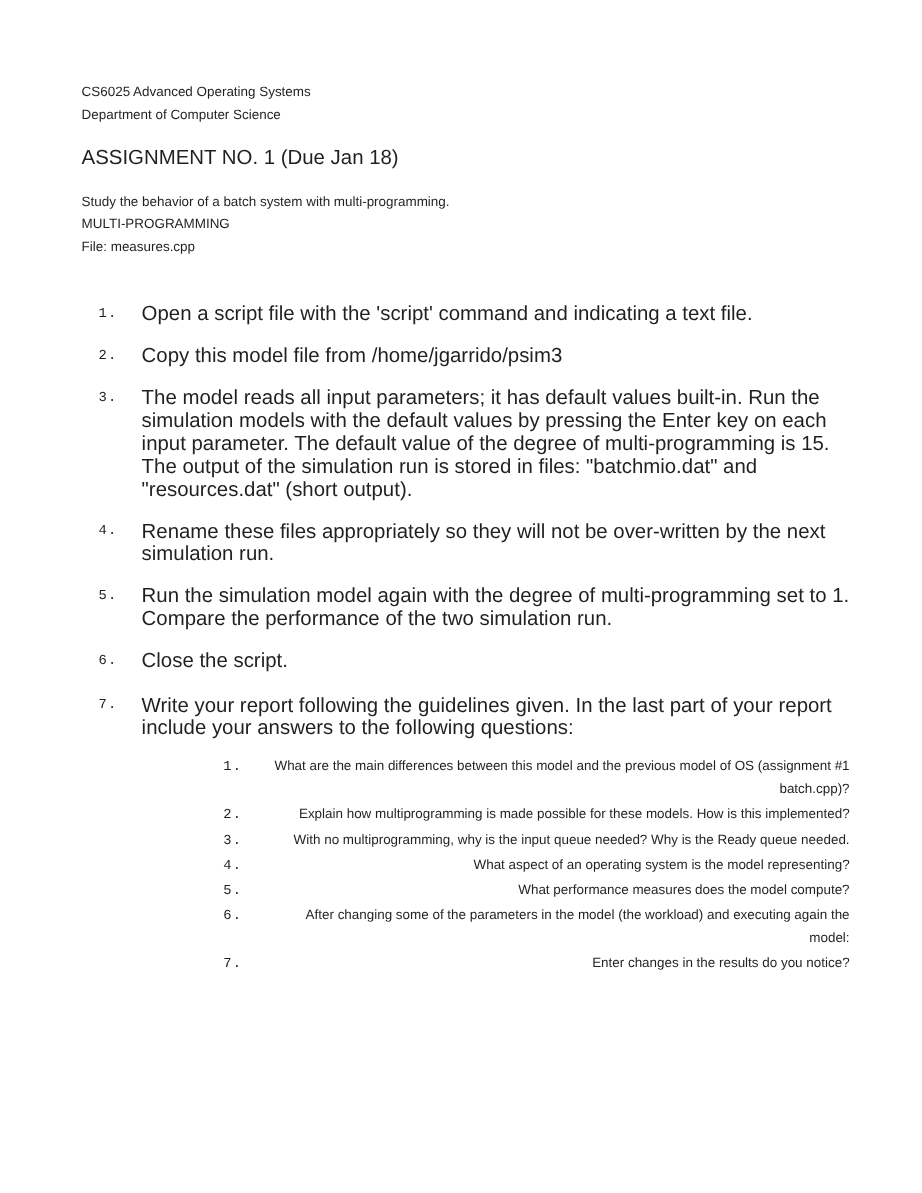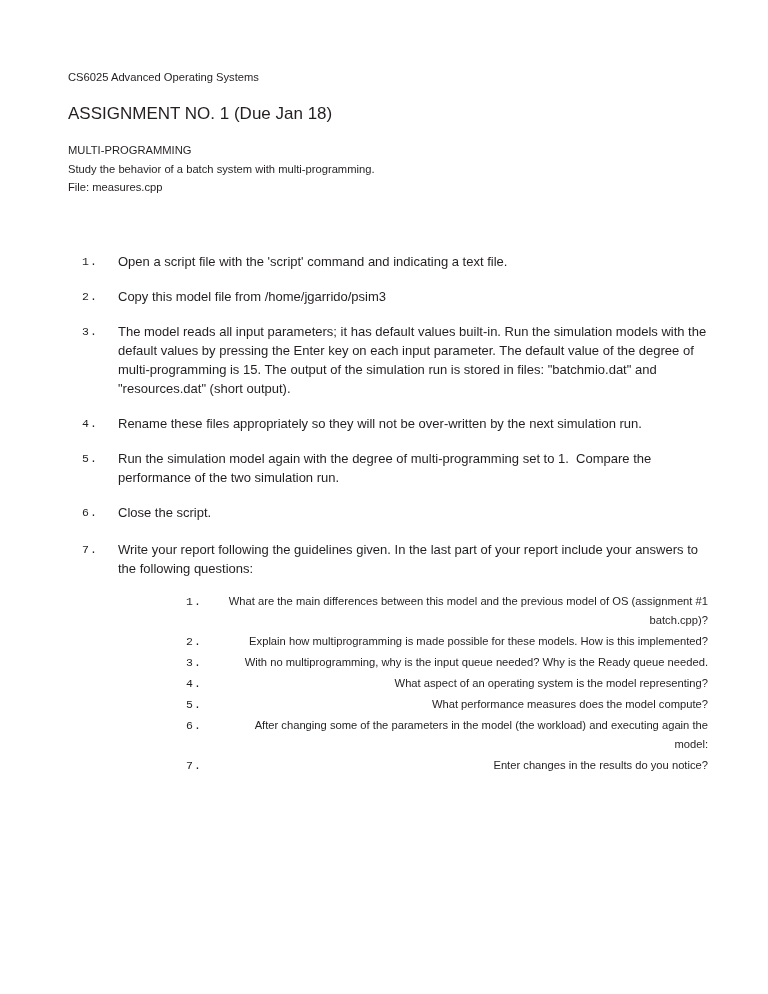--- a/index.html
+++ b/index.html
@@ -60,21 +60,21 @@
     top: 0;
     width: 28px;
     text-align: left;
     font-family: "Liberation Mono", monospace;
     font-size: 11.5px;
     line-height: 19px;
     letter-spacing: 1px;
     color: #231f20;
   }
   .item .txt {
-    font-size: 13px;
+    font-size: 17px;
     line-height: 19px;
     color: #231f20;
     white-space: pre-wrap;
   }
   .sub-intro {
     margin-top: 18px;
   }
   .sub-list {
     margin-top: 14px;
     padding-left: 68px;
@@ -102,26 +102,27 @@
     text-align: right;
   }
 </style>
 </head>
 <body>
 
 <div class="page">
 
   <div class="header-block">
     <div class="hline">CS6025 Advanced Operating Systems</div>
+    <div class="hline">Department of Computer Science</div>
 
     <div class="hline assignment-line">ASSIGNMENT NO. 1 (Due Jan 18)</div>
 
     <div class="topic-block">
+      <div class="hline">Study the behavior of a batch system with multi-programming.</div>
       <div class="hline">MULTI-PROGRAMMING</div>
-      <div class="hline">Study the behavior of a batch system with multi-programming.</div>
       <div class="hline">File: measures.cpp</div>
     </div>
   </div>
 
   <div class="list-wrap">
 
     <div class="item">
       <div class="num">1.</div>
       <div class="txt">Open a script file with the 'script' command and indicating a text file.</div>
     </div>

